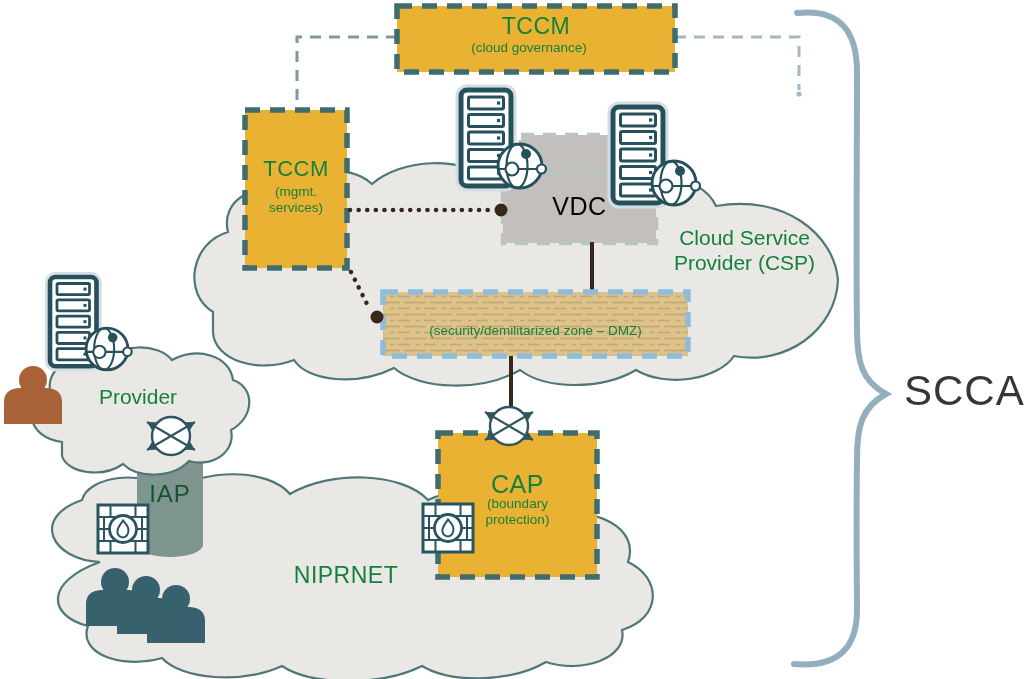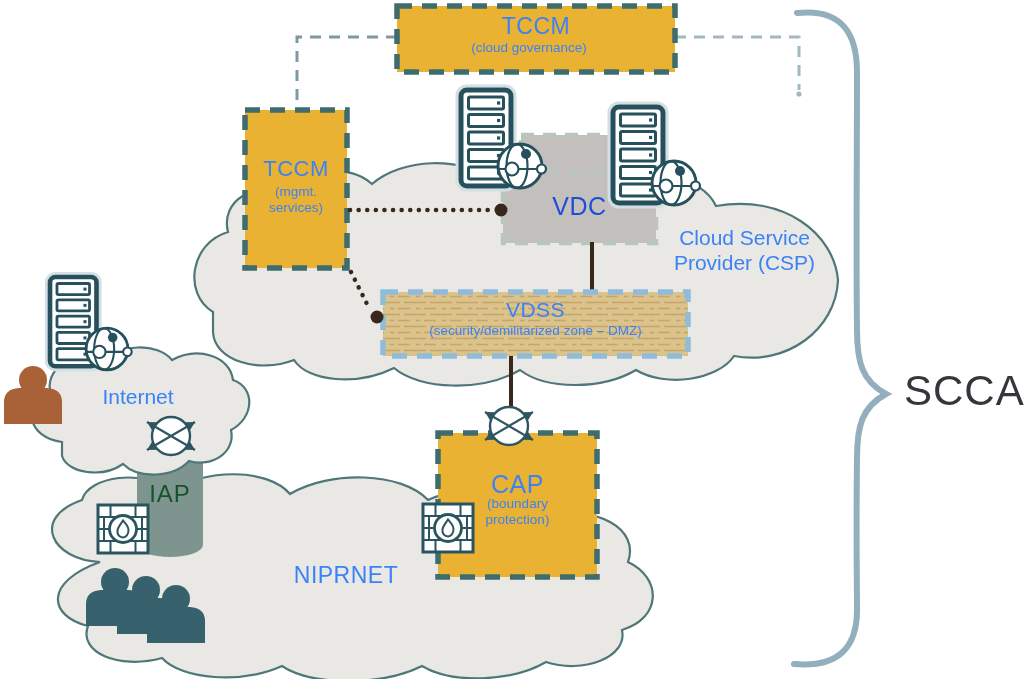--- a/index.html
+++ b/index.html
@@ -2,30 +2,30 @@
 <html><head>
 <meta charset="utf-8">
 <style>
   html,body{margin:0;padding:0;background:#fff;}
   #stage{
     position:relative;width:1024px;height:679px;overflow:hidden;background:#fff;
     font-family:"Liberation Sans",sans-serif;
   }
   #scene{position:absolute;left:0;top:0;}
   .lbl{
-    position:absolute;text-align:center;color:#3b82f6;line-height:1.18;
+    position:absolute;text-align:center;color:#15803d;line-height:1.18;
     font-family:"Liberation Sans",sans-serif;pointer-events:none;
   }
   .title{font-size:23px;letter-spacing:.5px;}
   .sub{font-size:13.5px;}
   #lbl-tccm-title{left:397px;top:13px;width:278px;}
   #lbl-tccm-sub{left:397px;top:40px;width:264px;}
   #lbl-vdms-title{left:245px;top:156px;width:102px;font-size:22px;}
   #lbl-vdms-sub{left:256px;top:184px;width:80px;}
-  #lbl-vdc{left:503px;top:192px;width:153px;font-size:25px;color:#1d4ed8;}
+  #lbl-vdc{left:503px;top:192px;width:153px;font-size:25px;color:#000000;}
   #lbl-vdss-title{left:383px;top:298px;width:305px;font-size:21px;}
   #lbl-vdss-sub{left:383px;top:323px;width:305px;}
   #lbl-cap-title{left:438px;top:470px;width:159px;font-size:25px;}
   #lbl-cap-sub{left:461px;top:496px;width:113px;}
   #lbl-internet{left:60px;top:385px;width:156px;font-size:21px;}
   #lbl-niprnet{left:246px;top:562px;width:200px;font-size:23px;letter-spacing:.5px;}
   #lbl-csp{left:657px;top:226px;width:175px;font-size:21px;}
   #lbl-iap{left:137px;top:480px;width:66px;font-size:24px;color:#14532d;letter-spacing:1px;}
   #lbl-scca{left:904px;top:366px;width:120px;font-size:42px;color:#33373B;text-align:center;letter-spacing:1px;}
 </style>
@@ -166,23 +166,22 @@
   </g>
 
   <path d="M 797 13 C 842 8 857 34 857 72 C 857 160 856 250 857 330 C 857 362 862 381 886 394 C 862 407 857 426 857 458 C 856 540 857 580 857 610 C 857 646 840 668 794 664" fill="none" stroke="#93AEBD" stroke-width="6" stroke-linecap="round"></path>
 </svg>
 
 <div class="lbl title" id="lbl-tccm-title">TCCM</div>
 <div class="lbl sub" id="lbl-tccm-sub">(cloud governance)</div>
 <div class="lbl title" id="lbl-vdms-title">TCCM</div>
 <div class="lbl sub" id="lbl-vdms-sub">(mgmt. services)</div>
 <div class="lbl title" id="lbl-vdc">VDC</div>
-<div class="lbl title" id="lbl-vdss-title">VDSS</div>
 <div class="lbl sub" id="lbl-vdss-sub">(security/demilitarized zone – DMZ)</div>
 <div class="lbl title" id="lbl-cap-title">CAP</div>
 <div class="lbl sub" id="lbl-cap-sub">(boundary protection)</div>
-<div class="lbl" id="lbl-internet">Internet</div>
+<div class="lbl" id="lbl-internet">Provider</div>
 <div class="lbl" id="lbl-niprnet">NIPRNET</div>
 <div class="lbl" id="lbl-csp">Cloud Service Provider (CSP)</div>
 <div class="lbl" id="lbl-iap">IAP</div>
 <div class="lbl" id="lbl-scca">SCCA</div>
 
 </div>
 
 </body></html>

